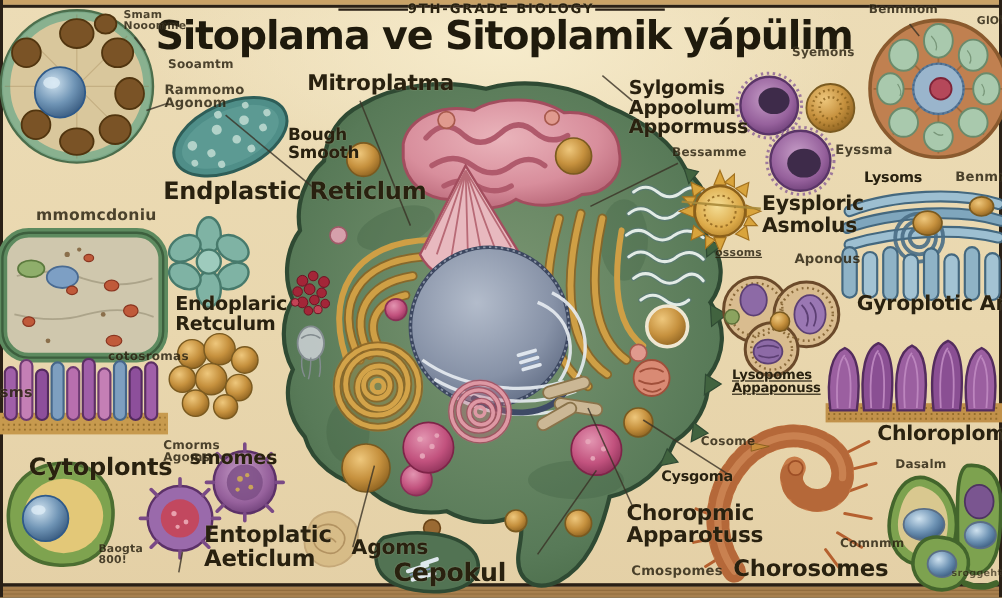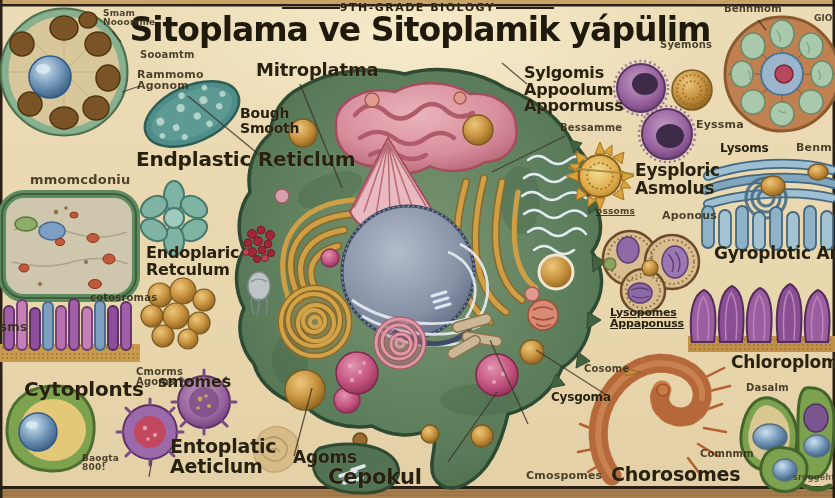--- a/index.html
+++ b/index.html
@@ -649,20 +649,22 @@
 Appormuss</div>
 <div class="lbl tiny" id="lbl-bessamme">Bessamme</div>
 <div class="lbl" id="lbl-eysploric">Eysploric
 Asmolus</div>
 <div class="lbl tiny" id="lbl-ossoms">ossoms</div>
 <div class="lbl tiny" id="lbl-aponous">Aponous</div>
 <div class="lbl" id="lbl-lysopomes">Lysopomes
 Appaponuss</div>
 <div class="lbl tiny" id="lbl-cosome">Cosome</div>
 <div class="lbl" id="lbl-cysgoma">Cysgoma</div>
+<div class="lbl" id="lbl-choropmic">Choropmic
+Apparotuss</div>
 <div class="lbl tiny" id="lbl-cmospomes">Cmospomes</div>
 <div class="lbl" id="lbl-chorosomes">Chorosomes</div>
 <div class="lbl tiny" id="lbl-bennmom">Bennmom</div>
 <div class="lbl tiny" id="lbl-glot">GlOT</div>
 <div class="lbl tiny" id="lbl-syemons">Syemons</div>
 <div class="lbl tiny" id="lbl-eyssma">Eyssma</div>
 <div class="lbl" id="lbl-lysoms">Lysoms</div>
 <div class="lbl tiny" id="lbl-besnmar">Benmmar</div>
 <div class="lbl" id="lbl-gyroplotic">Gyroplotic Areclum</div>
 <div class="lbl" id="lbl-chloroplomes">Chloroplomes</div>

